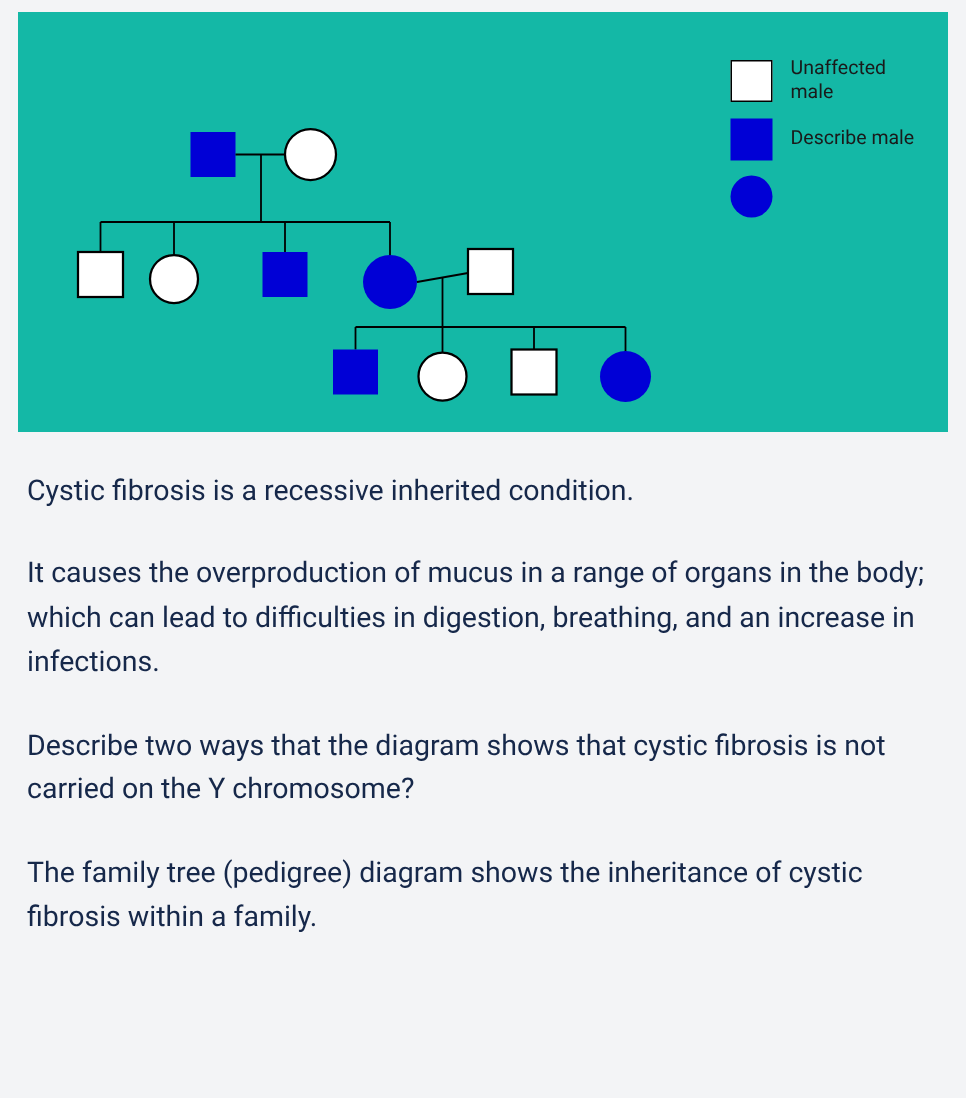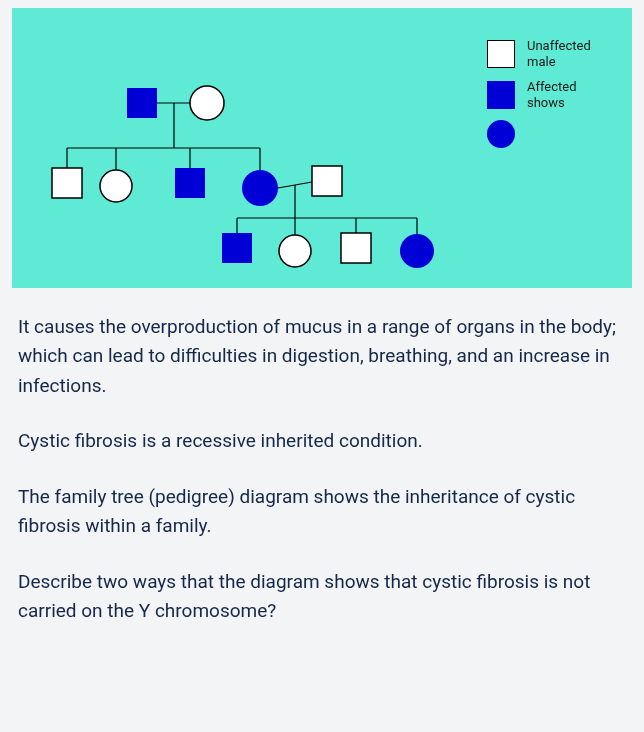--- a/index.html
+++ b/index.html
@@ -4,21 +4,21 @@
   <style>
     * { margin: 0; padding: 0; box-sizing: border-box; }
     body {
       width: 644px;
       height: 732px;
       background: #f3f4f6;
       font-family: -apple-system, BlinkMacSystemFont, 'Segoe UI', Roboto, sans-serif;
       padding: 8px 12px;
     }
     .diagram-container {
-      background: #5eead4;
+      background: #14b8a6;
       width: 100%;
       height: 280px;
       position: relative;
     }
     .legend {
       position: absolute;
       right: 20px;
       top: 30px;
       display: flex;
       flex-direction: column;
@@ -115,26 +115,26 @@
     <circle cx="405" cy="243" r="17" fill="#0000d6"></circle>
   </svg>
 
   <div class="legend">
     <div class="legend-item">
       <div class="sq-open"></div>
       <div class="legend-label">Unaffected male</div>
     </div>
     <div class="legend-item">
       <div class="sq-fill"></div>
-      <div class="legend-label">Affected shows</div>
+      <div class="legend-label">Describe male</div>
     </div>
     <div class="legend-item">
       <div class="ci-fill"></div>
     </div>
   </div>
 </div>
 
 <div class="text-block">
+  <p class="para">Cystic fibrosis is a recessive inherited condition.</p>
   <p class="para">It causes the overproduction of mucus in a range of organs in the body; which can lead to difficulties in digestion, breathing, and an increase in infections.</p>
-  <p class="para">Cystic fibrosis is a recessive inherited condition.</p>
+  <p class="para">Describe two ways that the diagram shows that cystic fibrosis is not carried on the Y chromosome?</p>
   <p class="para">The family tree (pedigree) diagram shows the inheritance of cystic fibrosis within a family.</p>
-  <p class="para">Describe two ways that the diagram shows that cystic fibrosis is not carried on the Y chromosome?</p>
 </div>
 
 </body></html>

